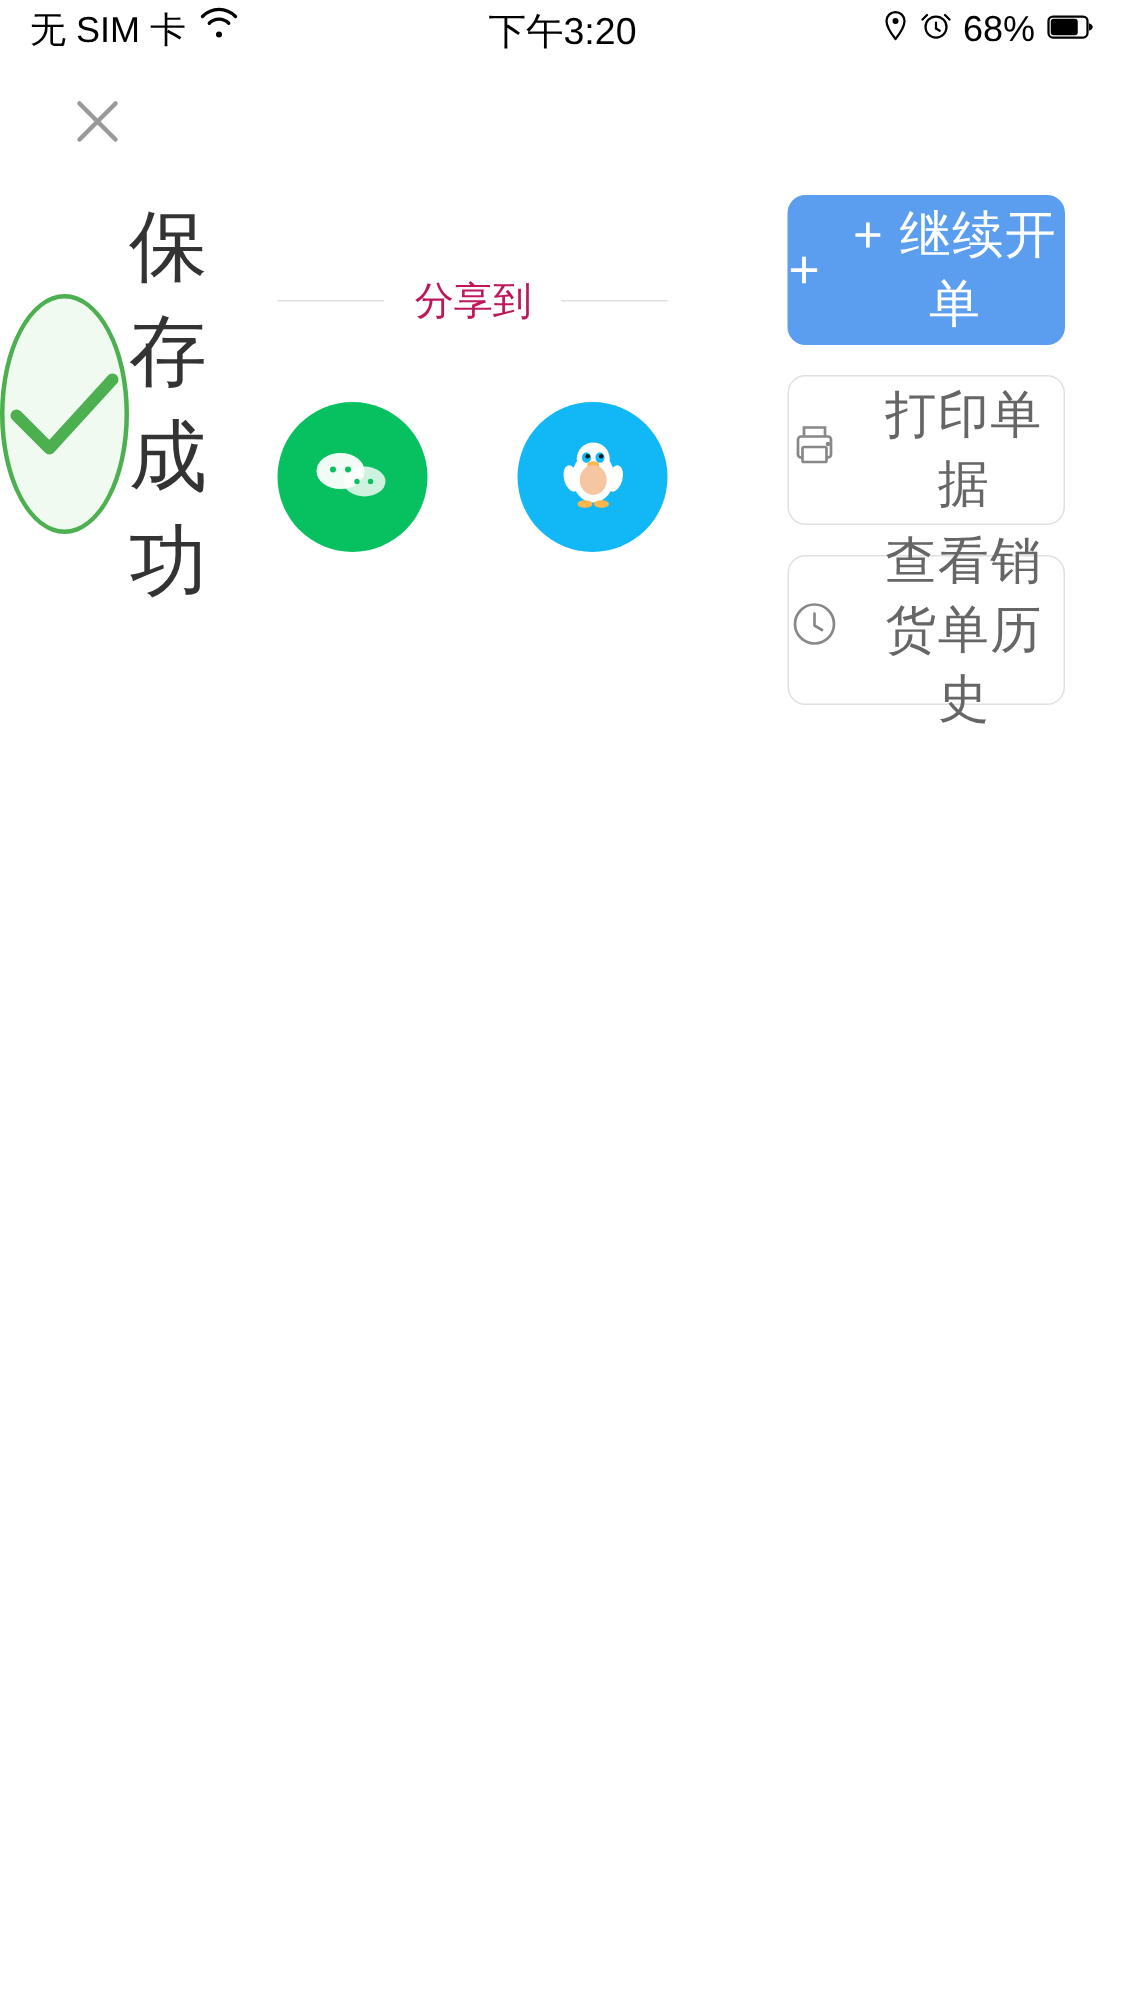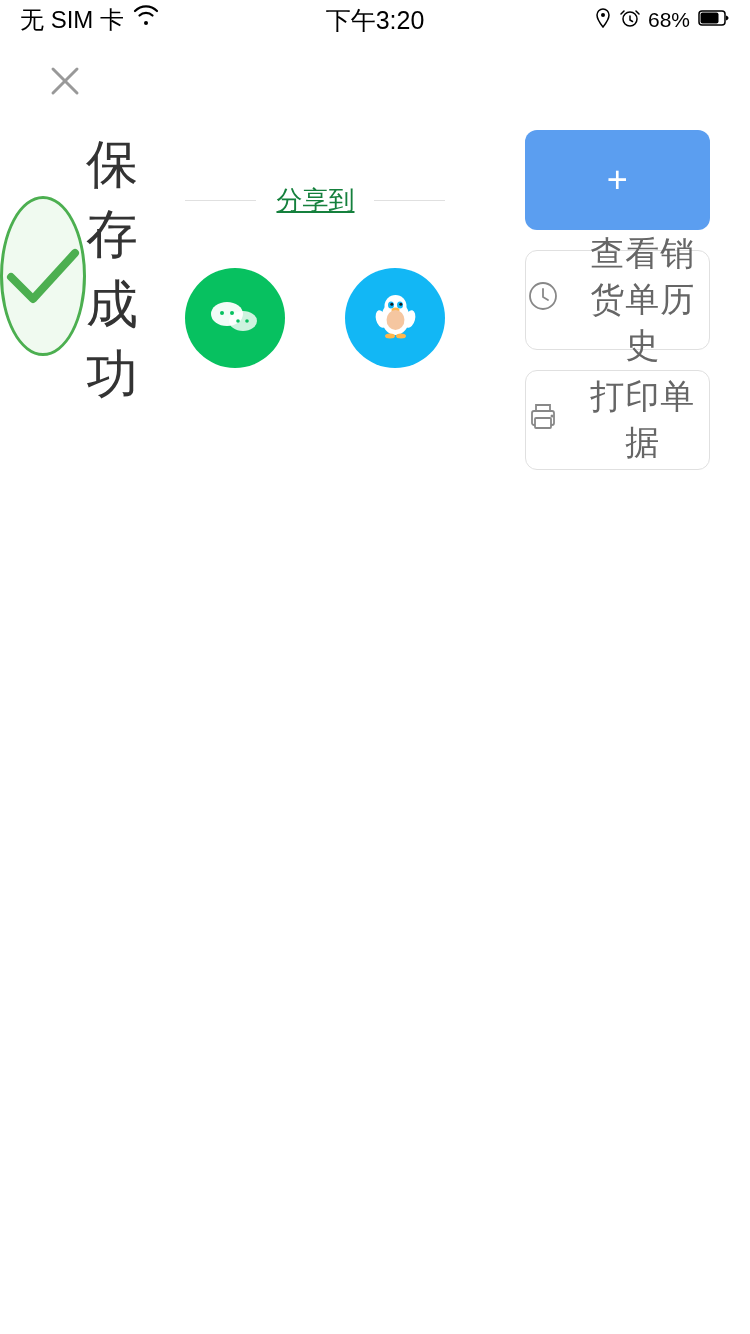--- a/index.html
+++ b/index.html
@@ -46,21 +46,21 @@
       color: #000;
       position: absolute;
       left: 50%;
       transform: translateX(-50%);
     }
 
     .status-right {
       display: flex;
       align-items: center;
       gap: 8px;
-      font-size: 21px;
+      font-size: 24px;
       color: #000;
     }
 
     
     .close-btn {
       position: absolute;
       top: 56px;
       left: 40px;
       width: 50px;
       height: 50px;
@@ -131,23 +131,22 @@
     .share-divider::before,
     .share-divider::after {
       content: '';
       flex: 1;
       height: 1px;
       background: #e0e0e0;
     }
 
     .share-label {
       font-size: 26px;
-      color: #15803d;
+      color: #be185d;
       white-space: nowrap;
-      text-decoration: underline;
     }
 
     .share-icons {
       display: flex;
       justify-content: center;
       gap: 60px;
     }
 
     .share-icon-btn {
       width: 100px;
@@ -324,39 +323,40 @@
           <ellipse cx="42" cy="29" rx="5" ry="9" fill="white" transform="rotate(15 42 29)"></ellipse>
         </svg>
       </div>
     </div>
   </div>
 
   <div class="action-buttons">
 
     <button class="btn-primary">
       <span style="font-size:36px; font-weight:300;">+</span>
-    </button>
-
-    <button class="btn-secondary">
-      <span>
-        <svg width="34" height="34" viewBox="0 0 34 34" fill="none">
-          <circle cx="17" cy="17" r="13" stroke="#888" stroke-width="1.8" fill="none"></circle>
-          <path d="M17 10v8l5 3" stroke="#888" stroke-width="1.8" stroke-linecap="round" stroke-linejoin="round" fill="none"></path>
-        </svg>
-      </span>
-      <span>查看销货单历史</span>
+      <span style="font-size:34px;">+ 继续开单</span>
     </button>
 
     <button class="btn-secondary">
       <span>
         <svg width="34" height="34" viewBox="0 0 34 34" fill="none">
           <rect x="6" y="12" width="22" height="14" rx="2" stroke="#888" stroke-width="1.8" fill="none"></rect>
           <rect x="9" y="19" width="16" height="10" rx="1" fill="#fff" stroke="#888" stroke-width="1.8"></rect>
           <path d="M10 12V6h14v6" stroke="#888" stroke-width="1.8" fill="none"></path>
           <circle cx="26" cy="17" r="1.5" fill="#888"></circle>
         </svg>
       </span>
       <span>打印单据</span>
     </button>
 
+    <button class="btn-secondary">
+      <span>
+        <svg width="34" height="34" viewBox="0 0 34 34" fill="none">
+          <circle cx="17" cy="17" r="13" stroke="#888" stroke-width="1.8" fill="none"></circle>
+          <path d="M17 10v8l5 3" stroke="#888" stroke-width="1.8" stroke-linecap="round" stroke-linejoin="round" fill="none"></path>
+        </svg>
+      </span>
+      <span>查看销货单历史</span>
+    </button>
+
   </div>
 
 </div>
 
 </body></html>

